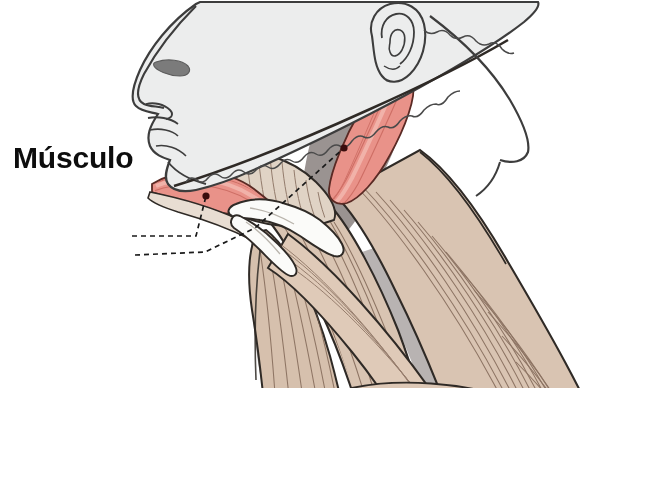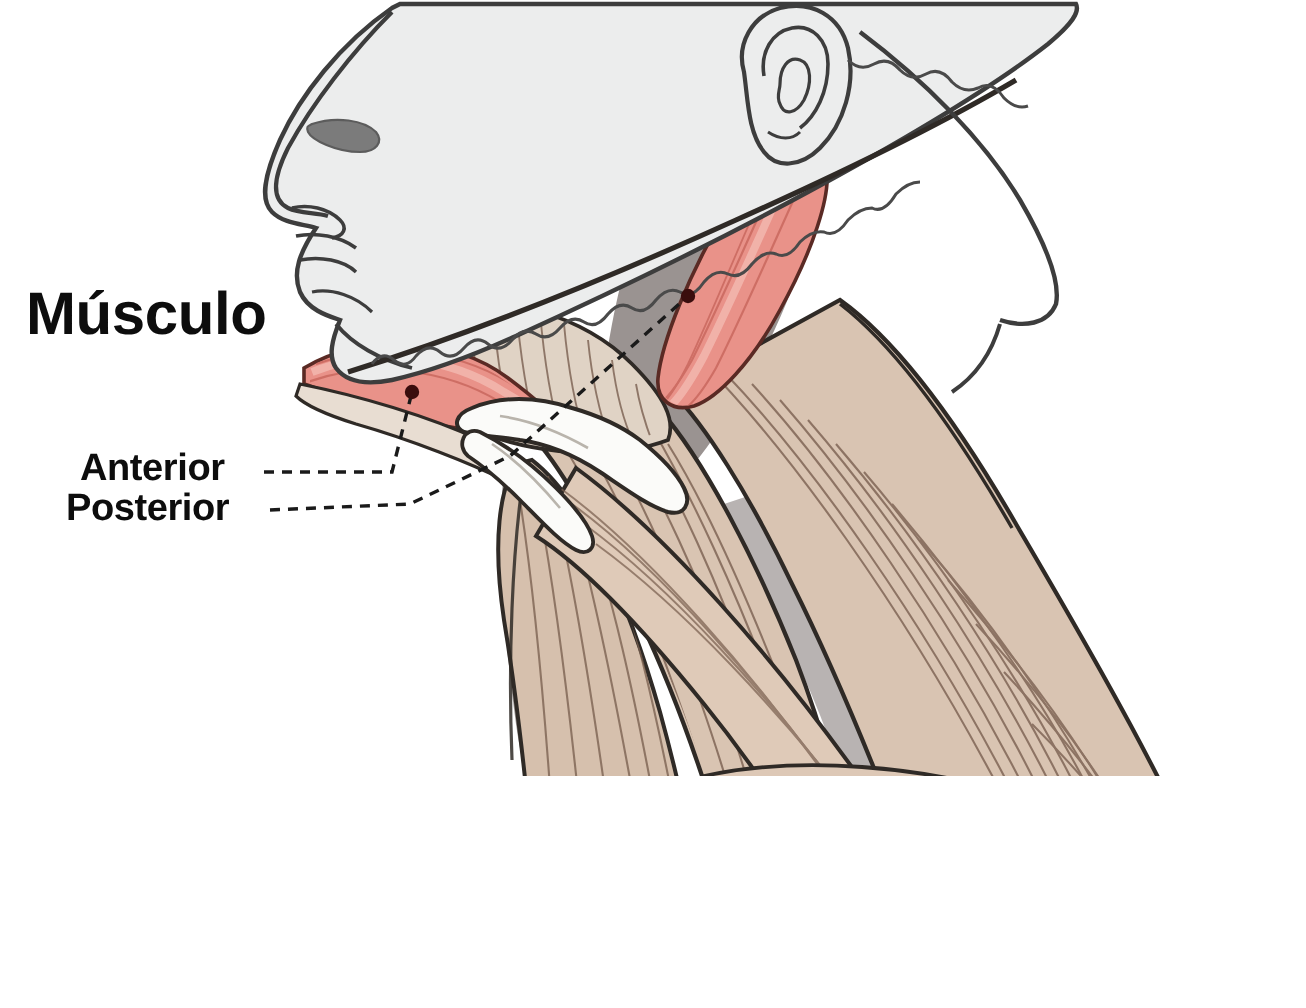--- a/index.html
+++ b/index.html
@@ -348,17 +348,15 @@
       <path id="leader-posterior" d="M135 255 L205 252 L255 228 L344 148" fill="none" stroke="#1a1a1a" stroke-width="1.7" stroke-dasharray="5 4" stroke-linecap="butt"></path>
       <circle cx="206" cy="196" r="3.6" fill="#3a0d0d"></circle>
       <circle cx="344" cy="148" r="3.6" fill="#3a0d0d"></circle>
     </g>
   </svg>
 
   <div class="label-block" id="title-label">
     <span class="t-line">Músculo</span>
   </div>
 
-  <div class="label-block" id="anterior-label">Anterior</div>
-
-  <div class="label-block" id="posterior-label">Posterior</div>
+
 
 </div>
 
 </body></html>

